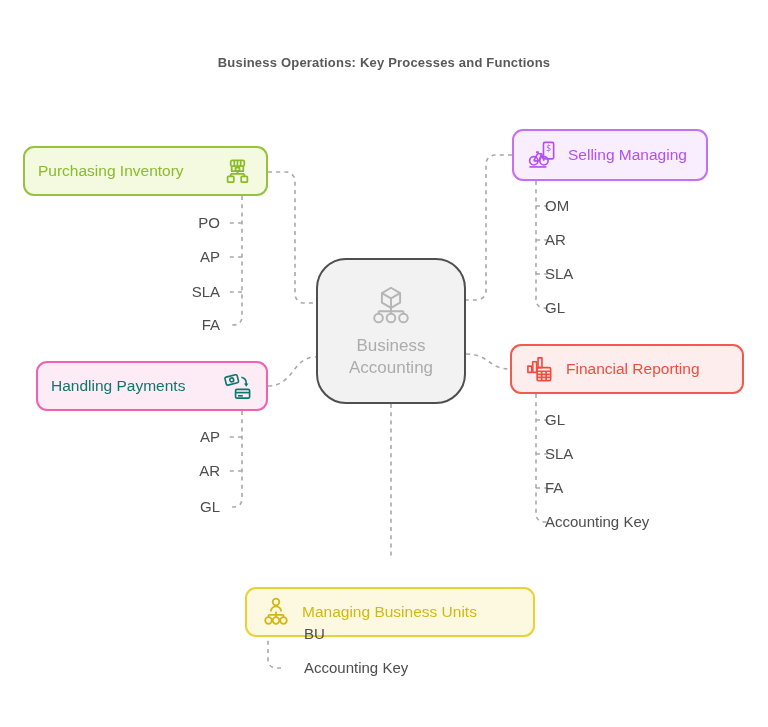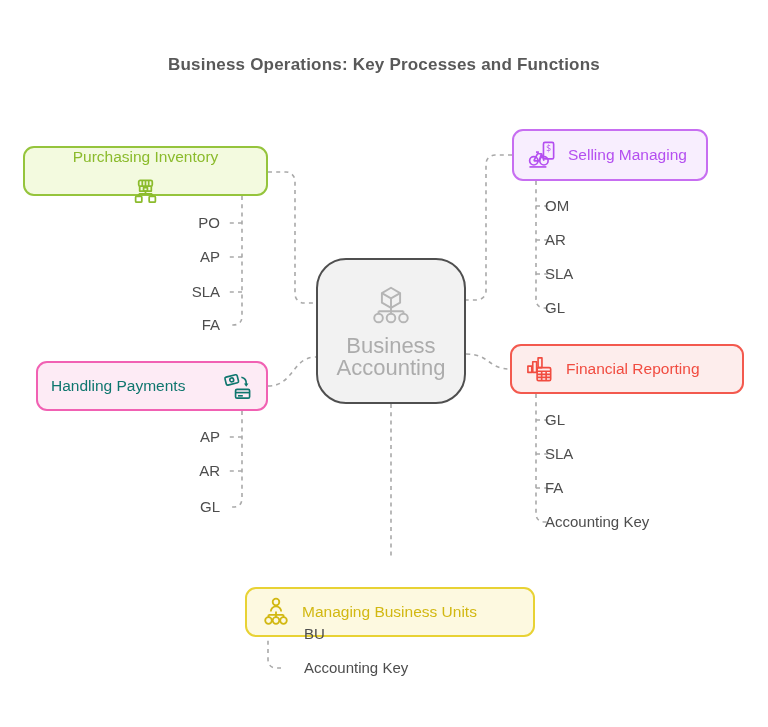--- a/index.html
+++ b/index.html
@@ -2,46 +2,46 @@
 <html><head>
 <meta charset="utf-8">
 <style>
   html,body{margin:0;padding:0;background:#fff;}
   .canvas{
     position:relative;width:768px;height:727px;background:#ffffff;overflow:hidden;
     font-family:"Liberation Sans","DejaVu Sans",sans-serif;
   }
   .title{
     position:absolute;top:55px;left:0;right:0;text-align:center;
-    font-size:17px;font-weight:600;color:#595959;letter-spacing:.2px;
+    font-size:13px;font-weight:600;color:#595959;letter-spacing:.2px;
   }
   .edges{position:absolute;top:0;left:0;pointer-events:none;}
   .edges path{fill:none;stroke:#a9a9a9;stroke-width:1.6;stroke-dasharray:4 4.2;}
   .node{
     position:absolute;display:flex;align-items:center;gap:10px;
     border:2px solid;border-radius:11px;box-sizing:border-box;
     padding:0 13px;font-size:15.5px;font-weight:500;white-space:nowrap;
   }
   .node svg{flex:0 0 auto;display:block;}
   .node-purchasing{left:23px;top:146px;width:245px;height:50px;justify-content:space-between;
-    background:#f3fadf;border-color:#95c43c;color:#8bbb2c;flex-direction:column;}
+    background:#f3fadf;border-color:#95c43c;color:#8bbb2c;}
   .node-selling{left:512px;top:129px;width:196px;height:52px;
     background:#f8eefe;border-color:#c76ef1;color:#b44ff0;}
   .node-handling{left:36px;top:361px;width:232px;height:50px;justify-content:space-between;
     background:#fdebf5;border-color:#f161b3;color:#0f766e;}
   .node-financial{left:510px;top:344px;width:234px;height:50px;
     background:#fdedec;border-color:#f3594e;color:#f14c40;text-align:center;}
   .node-managing{left:245px;top:558px;width:290px;height:50px;
     background:#fdf9e0;border-color:#e8d234;color:#d2b812;margin-top:29px;}
   .node-center{
     position:absolute;left:316px;top:258px;width:150px;height:146px;
     background:#f2f2f2;border:2px solid #4f4f4f;border-radius:30px;box-sizing:border-box;
     display:flex;flex-direction:column;align-items:center;justify-content:center;gap:6px;
   }
-  .center-label{font-size:22px;line-height:22px;color:#acacac;font-weight:500;text-align:center;}
+  .center-label{font-size:17px;line-height:22px;color:#acacac;font-weight:500;text-align:center;}
   .leaf{position:absolute;font-size:15px;line-height:20px;color:#4d4d4d;white-space:nowrap;}
   .leaf-r{right:548px;text-align:right;}
   .leaf-l{left:545px;}
   .leaf-m{left:304px;}
 </style>
 </head>
 <body>
 
 <div class="canvas">
 

